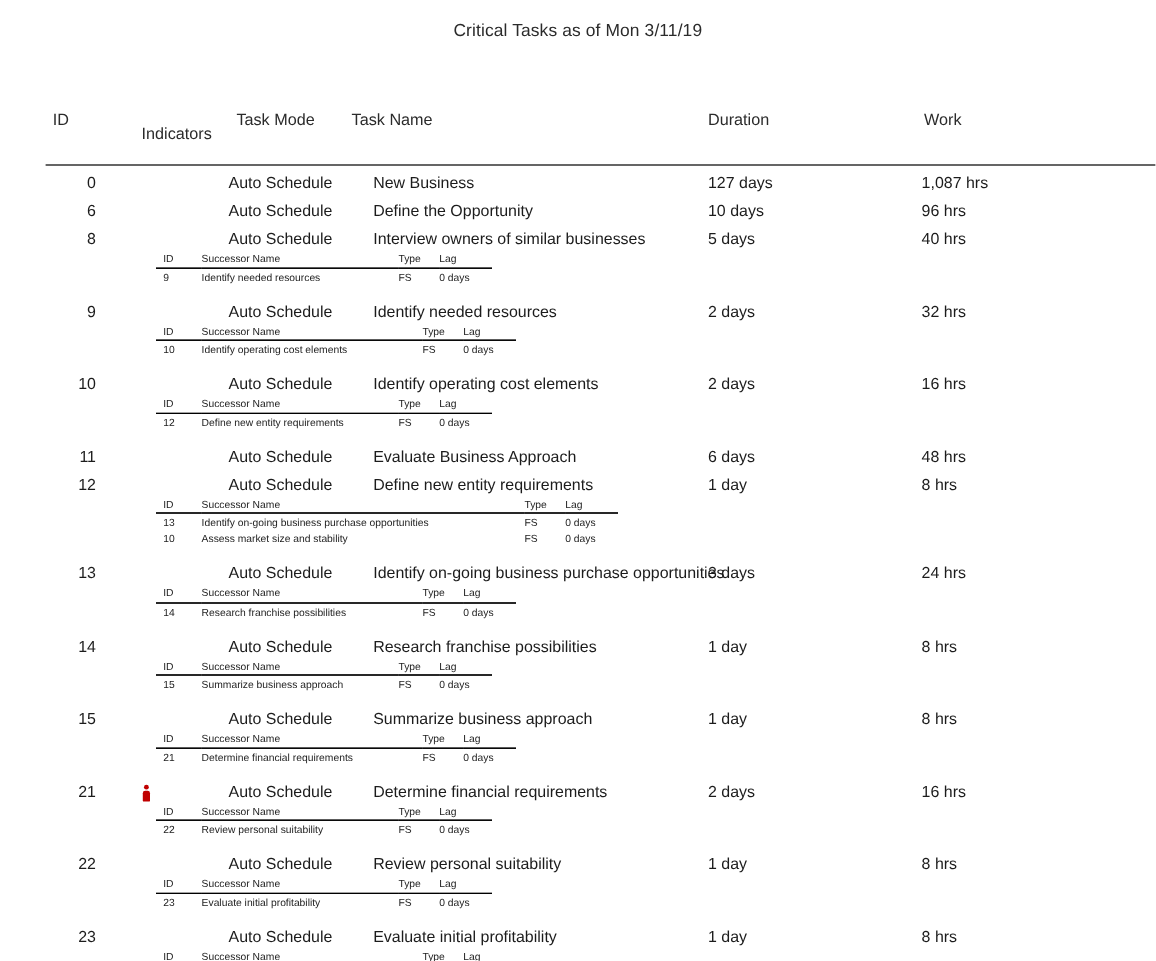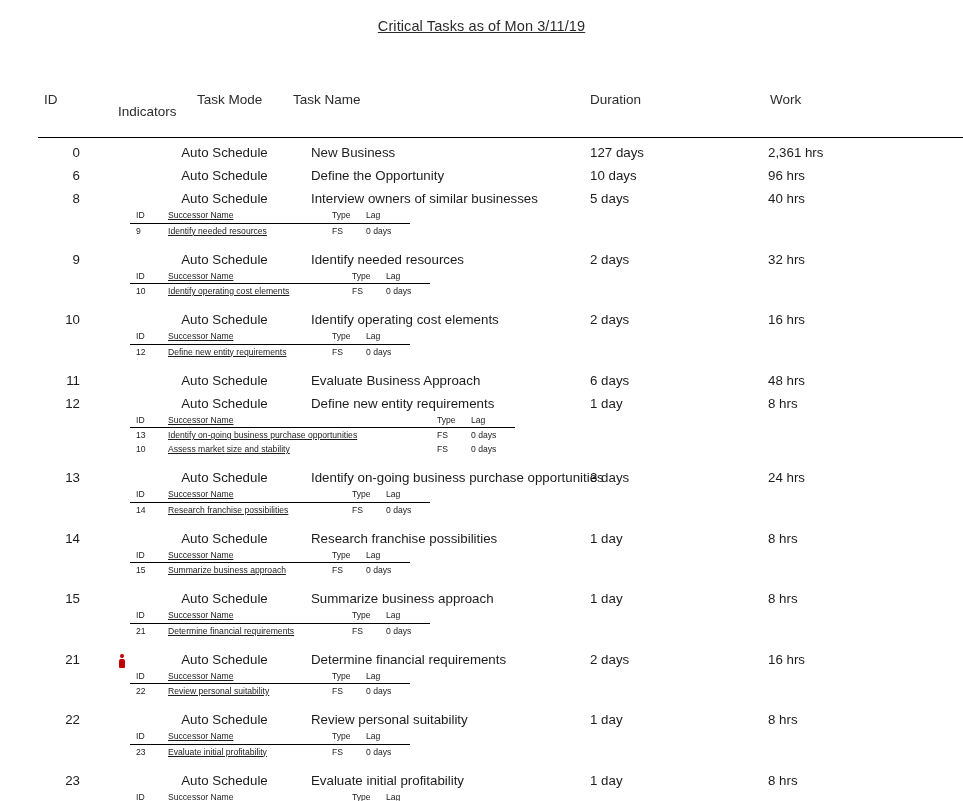--- a/index.html
+++ b/index.html
@@ -23,21 +23,20 @@
   }
   .report-title {
     position: absolute;
     top: 18px;
     left: 0;
     width: 963px;
     text-align: center;
     font-size: 14.5px;
     color: #2b2b2b;
     letter-spacing: 0.1px;
-    text-decoration: underline;
   }
   .col-header-row {
     position: absolute;
     top: 92px;
     left: 0;
     width: 963px;
     height: 22px;
   }
   .col-header {
     position: absolute;
@@ -91,21 +90,21 @@
   }
   .c-ind {
     left: 118px;
     width: 56px;
     text-align: left;
     height: 17px;
   }
   .c-mode {
     left: 172px;
     width: 105px;
-    text-align: center;
+    text-align: right;
   }
   .c-name {
     left: 291px;
     text-align: left;
     margin-left: 20px;
   }
   .c-dur {
     left: 590px;
     text-align: left;
   }
@@ -161,21 +160,21 @@
   }
   .succ-table thead tr {
     border-bottom: 1px solid #000;
   }
   .succ-table td {
     padding: 1px 0 1px 0;
     white-space: nowrap;
     line-height: 12px;
   }
   .succ-table .col-sid  { width: 32px; padding-left: 6px; }
-  .succ-table .col-sname{ padding-right: 14px; text-decoration: underline; }
+  .succ-table .col-sname{ padding-right: 14px; }
   .succ-table .col-stype{ width: 34px; margin-left: 48px; }
   .succ-table .col-slag { width: 44px; }
 
   .succ-table.w-narrow .col-sname { min-width: 150px; }
   .succ-table.w-mid    .col-sname { min-width: 170px; }
   .succ-table.w-wide   .col-sname { min-width: 255px; }
 
   .gap-sm { height: 6px; }
   .gap-md { height: 10px; }
 </style>
@@ -198,21 +197,21 @@
   <div class="header-rule"></div>
 
   <div class="rows" id="rows-container">
       <div class="task-block">
         <div class="task-line">
           <div class="cell c-id">0</div>
           <div class="cell c-ind"></div>
           <div class="cell c-mode">Auto Schedule</div>
           <div class="cell c-name">New Business</div>
           <div class="cell c-dur">127 days</div>
-          <div class="cell c-work">2,361 hrs</div>
+          <div class="cell c-work">1,087 hrs</div>
         </div>
       </div>
       <div class="gap-sm"></div>
       <div class="task-block">
         <div class="task-line">
           <div class="cell c-id">6</div>
           <div class="cell c-ind"></div>
           <div class="cell c-mode">Auto Schedule</div>
           <div class="cell c-name">Define the Opportunity</div>
           <div class="cell c-dur">10 days</div>

